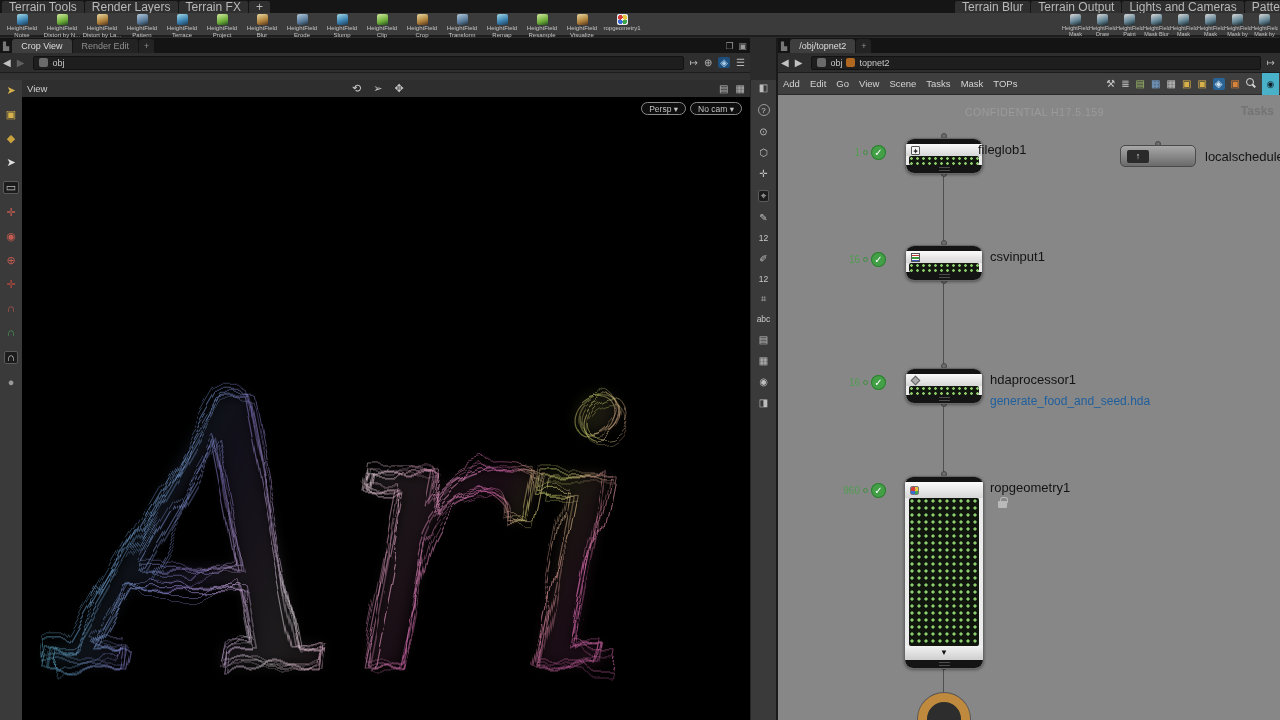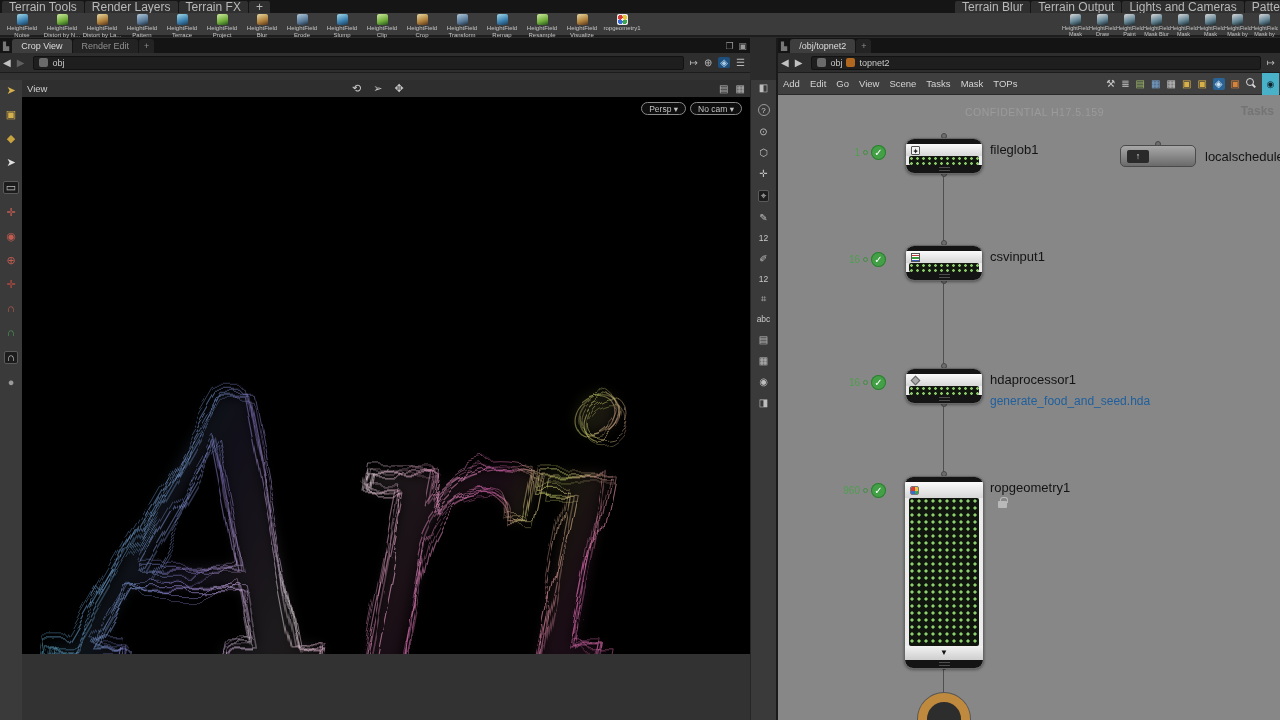--- a/index.html
+++ b/index.html
@@ -42,21 +42,21 @@
 
   
   #scene{position:absolute;left:0;top:38px;width:750px;height:682px;background:#323232}
   #vheader{position:absolute;left:22px;top:42px;width:728px;height:17px;background:#2e2e2e;display:flex;align-items:center}
   #vlabel{font-size:9.5px;color:#cfcfcf;margin-left:5px}
   .vh-center{position:absolute;left:330px;display:flex;gap:12px;font-size:11px;color:#c8c8c8}
   .vh-right{position:absolute;right:5px;display:flex;gap:7px;font-size:10px;color:#b8b8b8}
   #left-col{position:absolute;left:0;top:42px;width:22px;height:640px;background:#3a3a3a;display:flex;flex-direction:column;align-items:center;padding-top:5px;gap:13px}
   .lc{font-size:11px;line-height:1}
   .lc.pressed,.rc.pressed{background:#1c1c1c;border:1px solid #5a5a5a;border-radius:2px;padding:0 2px}
-  #viewport{position:absolute;left:22px;top:59px;width:728px;height:557px;background:#000;overflow:hidden}
+  #viewport{position:absolute;left:22px;top:59px;width:728px;height:623px;background:#000;overflow:hidden}
   #vbadges{position:absolute;right:8px;top:5px;display:flex;gap:4px}
   .vbadge{border:1px solid #8a8a8a;border-radius:8px;padding:0 7px;font-size:8.5px;color:#c2c2c2;background:rgba(25,25,25,.55);height:13px;line-height:12px;white-space:nowrap}
 
   
   #right-col{position:absolute;left:750px;top:80px;width:26px;height:640px;background:#3a3a3a;border-left:1px solid #262626;display:flex;flex-direction:column;align-items:center;padding-top:3px;gap:11px;font-size:10px;color:#bdbdbd}
   .rc{line-height:1}
   .rc.num{font-size:8.5px;color:#c8c8c8}
   .help{width:12px;height:12px;border:1px solid #999;border-radius:50%;font-size:8px;text-align:center;line-height:11px;color:#ccc}
   #divider{position:absolute;left:776px;top:38px;width:2px;height:682px;background:#1a1a1a}
 
@@ -422,21 +422,21 @@
         <div class="n-bot">
             <i></i>
             <i></i>
           </div>
       </div>
       <span class="ncount" style="left:52px;top:52px">
           <span>1</span>
           <span class="cring"></span>
         </span>
       <span class="ncheck" style="left:93px;top:50px">✓</span>
-      <span class="nlabel" style="left:212px;top:47px">fileglob1</span>
+      <span class="nlabel" style="left:200px;top:47px">fileglob1</span>
 
       <div class="sched">
         <span class="sched-ico">↑</span>
       </div>
       <span class="nlabel" style="left:427px;top:54px">localscheduler</span>
 
       <div class="tnode" style="left:127px;top:150px">
         <div class="n-top"></div>
         <div class="n-mid">
             <span class="n-ico ico-csv"></span>

